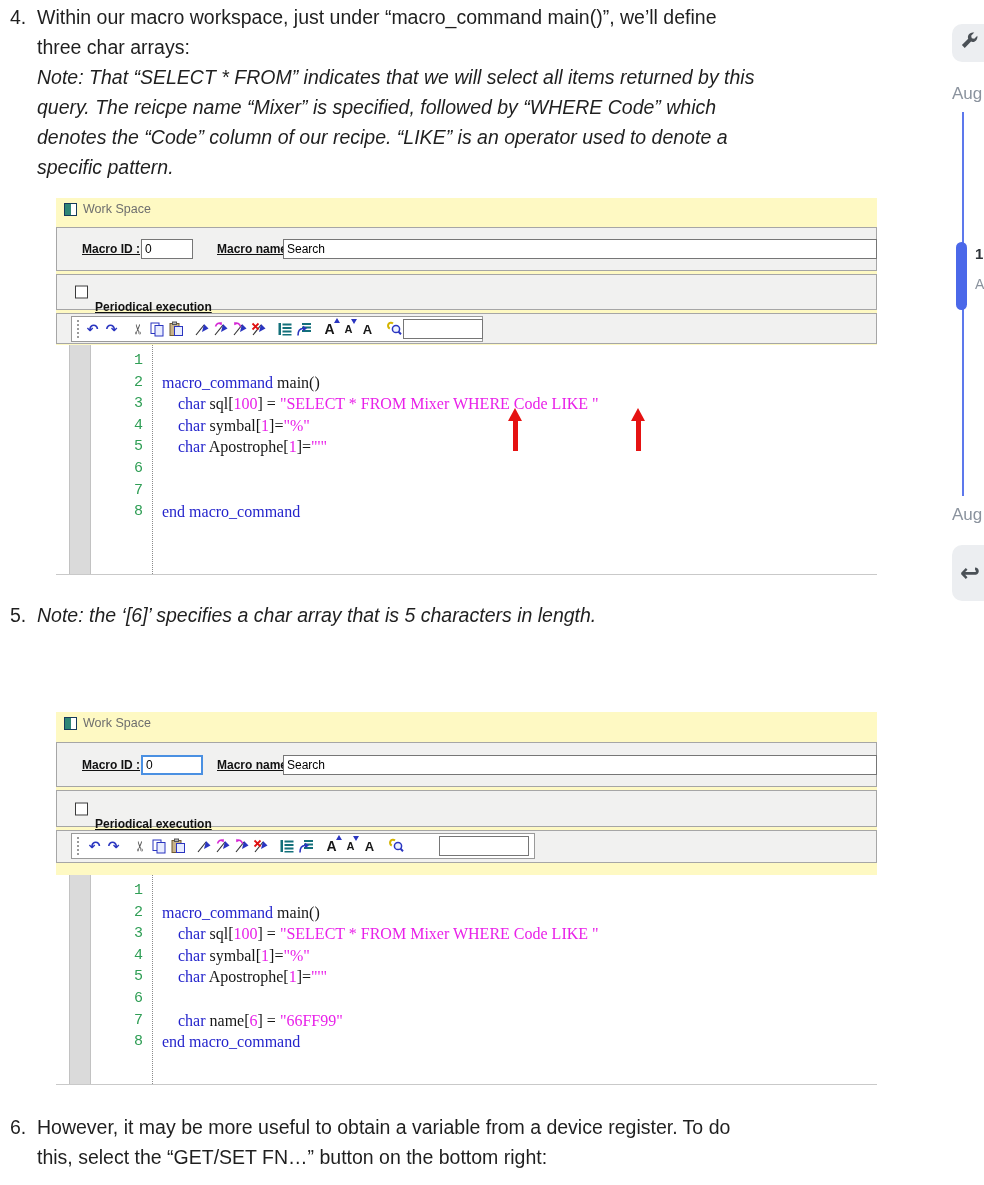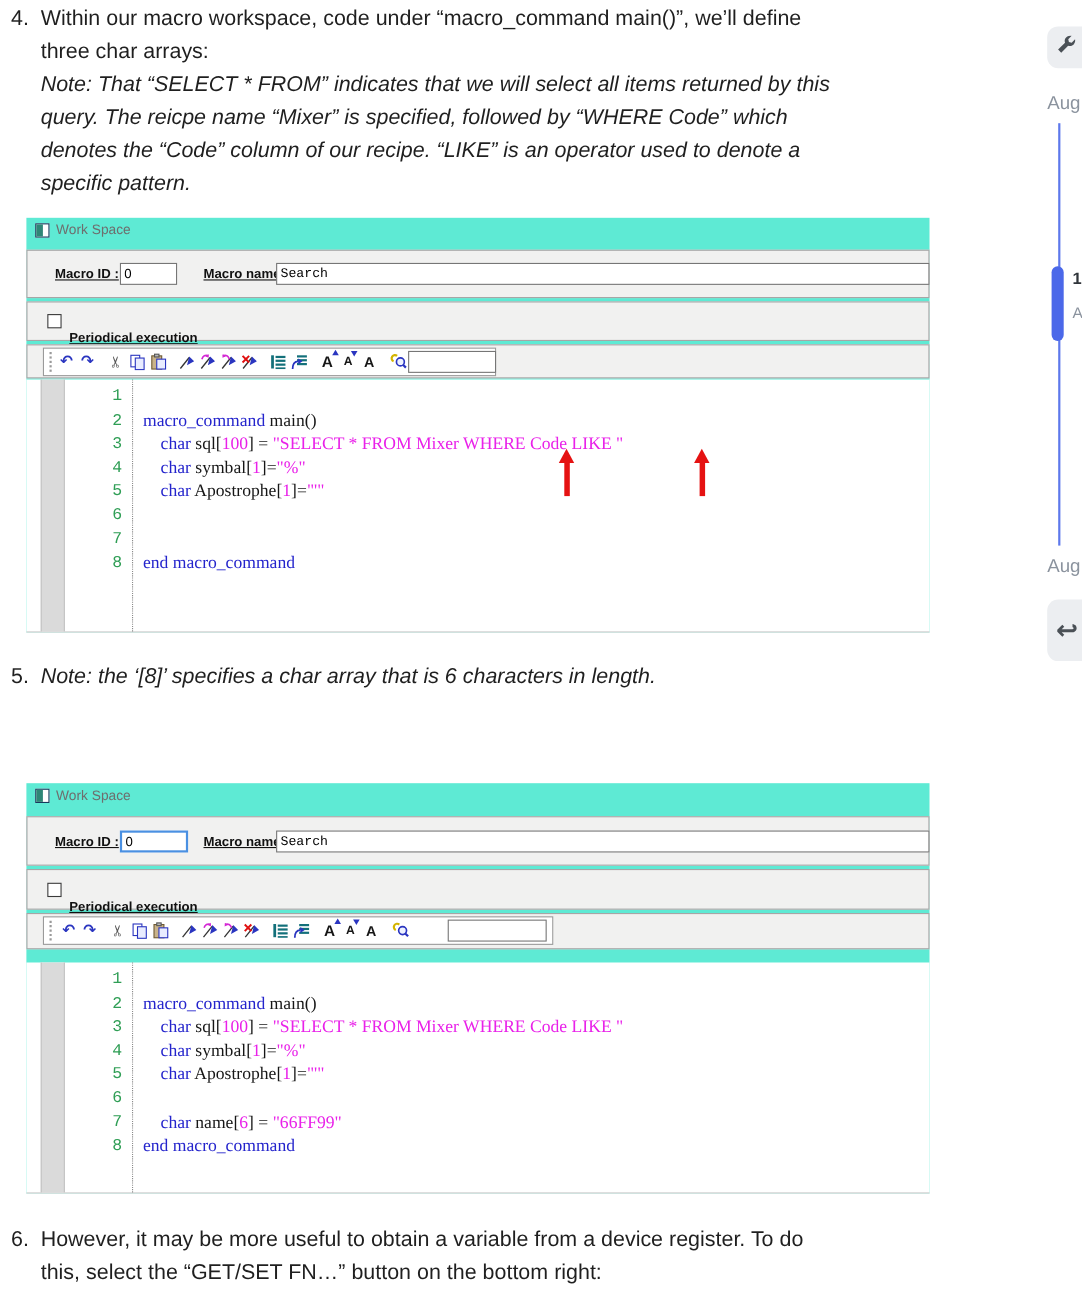--- a/index.html
+++ b/index.html
@@ -10,40 +10,40 @@
   
   .step { position:absolute; display:flex; font-size:19.5px; line-height:30px; }
   .step-num { width:27px; flex:0 0 27px; }
   .step-text, .step-note { white-space:pre-line; }
   .step-note { font-style:italic; }
   .s4 { left:10px; top:2px;   width:880px; }
   .s5 { left:10px; top:600px; width:880px; }
   .s6 { left:10px; top:1112px;width:900px; }
 
   
-  .shot { position:absolute; left:24px; width:821px; background:#5eead4; }
+  .shot { position:absolute; left:56px; width:821px; background:#fef9c3; }
   .shot1 { top:198px; height:377px; }
   .shot2 { top:712px; height:373px; }
   .ws-title { position:absolute; top:4px; left:8px; display:flex; align-items:center; gap:6px;
               font-size:12.5px; color:#6e6e6e; }
   .ws-ticon { width:13px; height:13px; border:1px solid #163a5c; background:#fff; display:flex; }
   .ws-ticon .half { width:6px; height:100%; background:#2e8676; }
   .ws-panel { position:absolute; left:0; right:0; background:#f1f1f0; border:1px solid #a6a6a6; }
   .p1 { top:29px; height:44px; }
   .p2 { top:76px; height:36px; }
   .shot2 .p1 { top:30px; height:45px; }
   .shot2 .p2 { top:78px; height:37px; }
   .ws-label { position:absolute; font-size:12px; font-weight:700; color:#111; top:50%; transform:translateY(-50%);text-decoration:underline; }
   .lbl-id { left:25px; }
   .lbl-name { left:160px; }
   .ws-input { position:absolute; top:50%; transform:translateY(-50%); height:20px; border:1px solid #767676;
               background:#fff; font-family:"Liberation Sans",sans-serif; font-size:12px; padding:0 3px; }
   .in-id { left:84px; width:52px; }
   .shot2 .in-id { width:62px; border:2px solid #4a90e2; }
-  .in-name { left:226px; right:-1px;font-family:Liberation Mono, monospace; }
+  .in-name { left:226px; right:-1px; }
   .ws-check { position:absolute; left:18px; top:50%; transform:translateY(-50%); width:13px; height:13px;
               border:1px solid #3a3a3a; background:#fff; }
   .lbl-per { left:38px;margin-top:15px; }
 
   .ws-tstrip { position:absolute; left:0; right:0; top:115px; height:31px; background:#f1f1f0; border:1px solid #a6a6a6; }
   .shot2 .ws-tstrip { top:118px; height:33px; }
   .tb-box { position:absolute; left:14px; top:2px; height:26px; background:#fff; border:1px solid #9a9a9a;
             display:flex; align-items:center; padding:0 5px; }
   .shot1 .tb-box { width:412px; }
   .shot2 .tb-box { width:464px; }
@@ -99,21 +99,21 @@
   .tl-pdate { position:absolute; left:975px; top:276px; font-size:14px; color:#8b939e; }
 </style>
 </head>
 <body>
 
 <div class="page">
 
   <div class="step s4">
     <span class="step-num">4.</span>
     <div class="step-body">
-      <div class="step-text">Within our macro workspace, code under “macro_command main()”, we’ll define
+      <div class="step-text">Within our macro workspace, just under “macro_command main()”, we’ll define
 three char arrays:</div>
       <div class="step-note">Note: That “SELECT * FROM” indicates that we will select all items returned by this
 query. The reicpe name “Mixer” is specified, followed by “WHERE Code” which
 denotes the “Code” column of our recipe. “LIKE” is an operator used to denote a
 specific pattern.</div>
     </div>
   </div>
 
   <div class="shot shot1">
     <div class="ws-title">
@@ -268,21 +268,21 @@
         </div>
     </div>
   </div>
 
   <span class="arrow arr1"></span>
   <span class="arrow arr2"></span>
 
   <div class="step s5">
     <span class="step-num">5.</span>
     <div class="step-body">
-      <div class="step-note">Note: the ‘[8]’ specifies a char array that is 6 characters in length.</div>
+      <div class="step-note">Note: the ‘[6]’ specifies a char array that is 5 characters in length.</div>
     </div>
   </div>
 
   <div class="shot shot2">
     <div class="ws-title">
       <span class="ws-ticon">
           <span class="half"></span>
         </span>
       <span>Work Space</span>
     </div>

